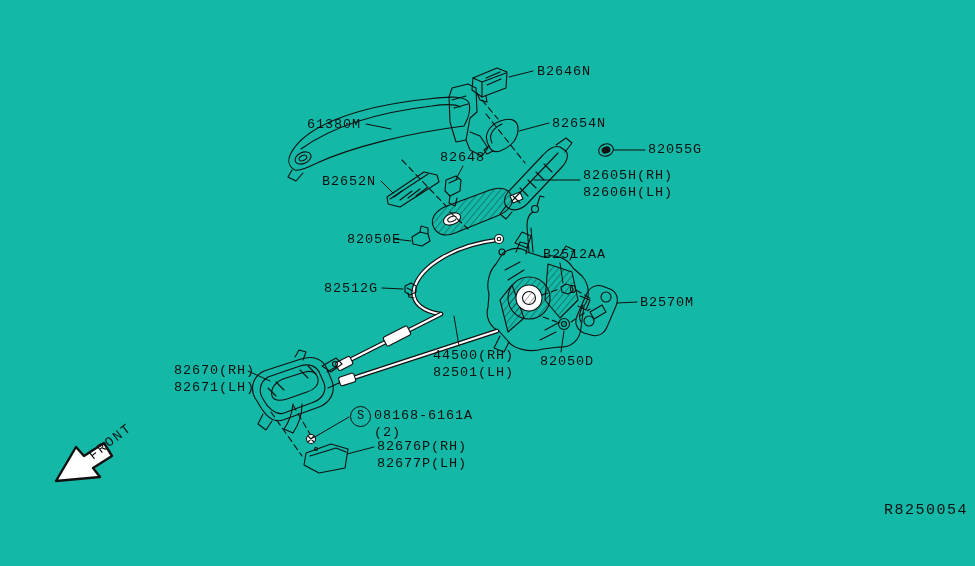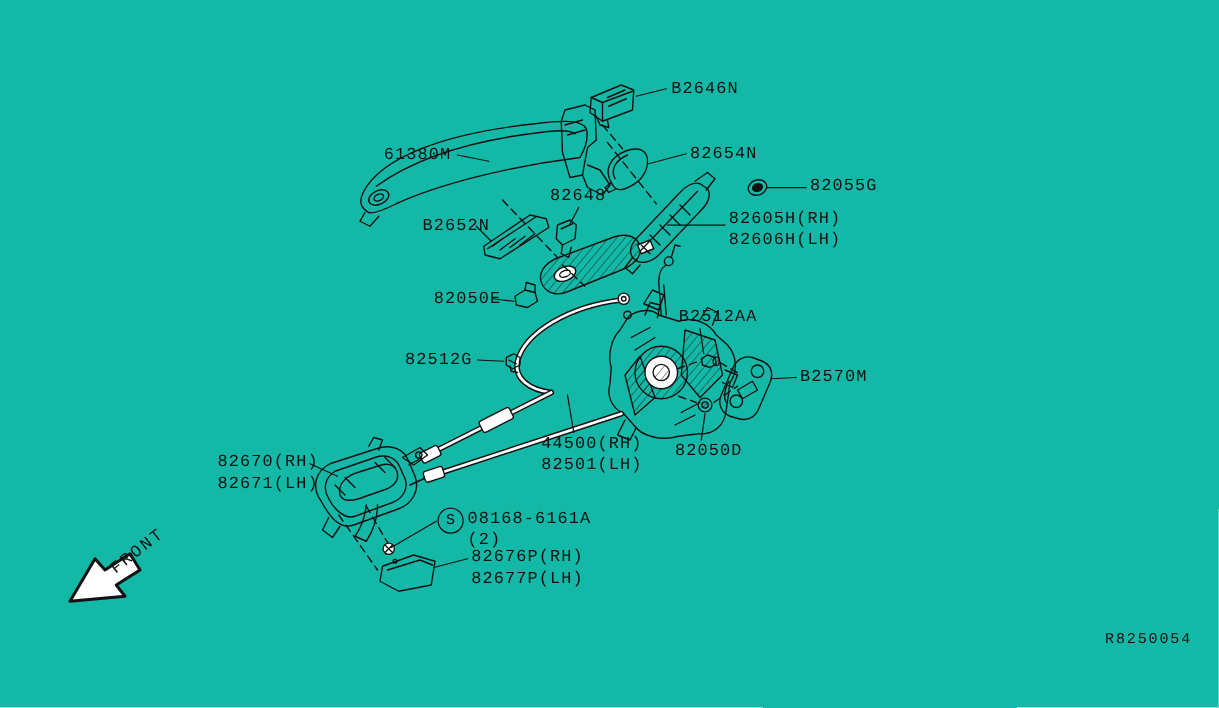--- a/index.html
+++ b/index.html
@@ -5,21 +5,21 @@
   html,body { margin:0; padding:0; background:#ffffff; }
   .stage {
     position:relative; width:975px; height:566px; background:#14b8a6;
     font-family:Liberation Mono, monospace; color:#111; overflow:hidden;
   }
   .stage svg { position:absolute; left:0; top:0; }
   .lbl {
     position:absolute; font-size:13.5px; line-height:16px; letter-spacing:0.9px;
     color:#111; white-space:nowrap;
   }
-  .ref { font-size:12px; letter-spacing:1.5px; }
+  .ref { font-size:15px; letter-spacing:1.5px; }
   .front {
     transform:rotate(-38deg); transform-origin:left bottom; font-size:13.5px;
     letter-spacing:2px;
   }
   .scircle {
     position:absolute; width:19px; height:19px; border:1.4px solid #111;
     border-radius:50%; text-align:center; line-height:19px; font-size:12px;
     letter-spacing:0;
   }
 </style>
@@ -216,21 +216,21 @@
         <path d="M56,481 L76,447 L84,456 L104,443 L112,456 L93,468 L100,477 Z" fill="#fff" stroke-width="2.4"></path>
       </g>
     </g>
   </svg>
 
   <div class="lbl" style="left:537px; top:64px;">B2646N</div>
   <div class="lbl" style="left:307px; top:117px;">61380M</div>
   <div class="lbl" style="left:552px; top:116px;">82654N</div>
   <div class="lbl" style="left:440px; top:150px;">82648</div>
   <div class="lbl" style="left:648px; top:142px;">82055G</div>
-  <div class="lbl" style="left:322px; top:174px;margin-left:16px;">B2652N</div>
+  <div class="lbl" style="left:322px; top:174px;">B2652N</div>
   <div class="lbl" style="left:583px; top:168px;">82605H(RH)</div>
   <div class="lbl" style="left:583px; top:185px;">82606H(LH)</div>
   <div class="lbl" style="left:335px; top:232px;margin-left:12px;">82050E</div>
   <div class="lbl" style="left:543px; top:247px;">B2512AA</div>
   <div class="lbl" style="left:324px; top:281px;">82512G</div>
   <div class="lbl" style="left:640px; top:295px;">B2570M</div>
   <div class="lbl" style="left:433px; top:348px;">44500(RH)</div>
   <div class="lbl" style="left:433px; top:365px;">82501(LH)</div>
   <div class="lbl" style="left:540px; top:354px;text-align:right;">82050D</div>
   <div class="lbl" style="left:174px; top:363px;">82670(RH)</div>

